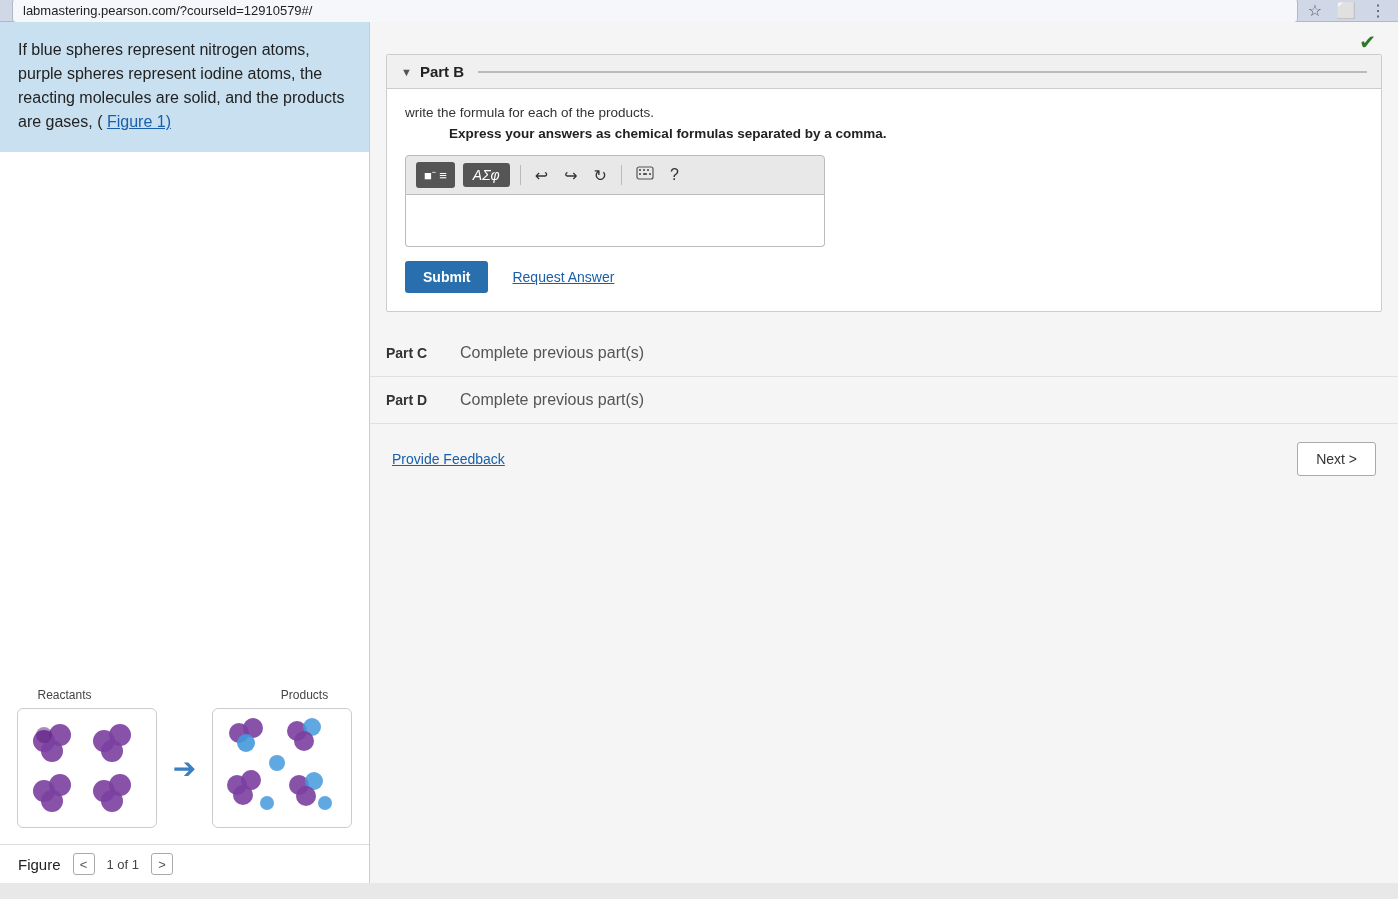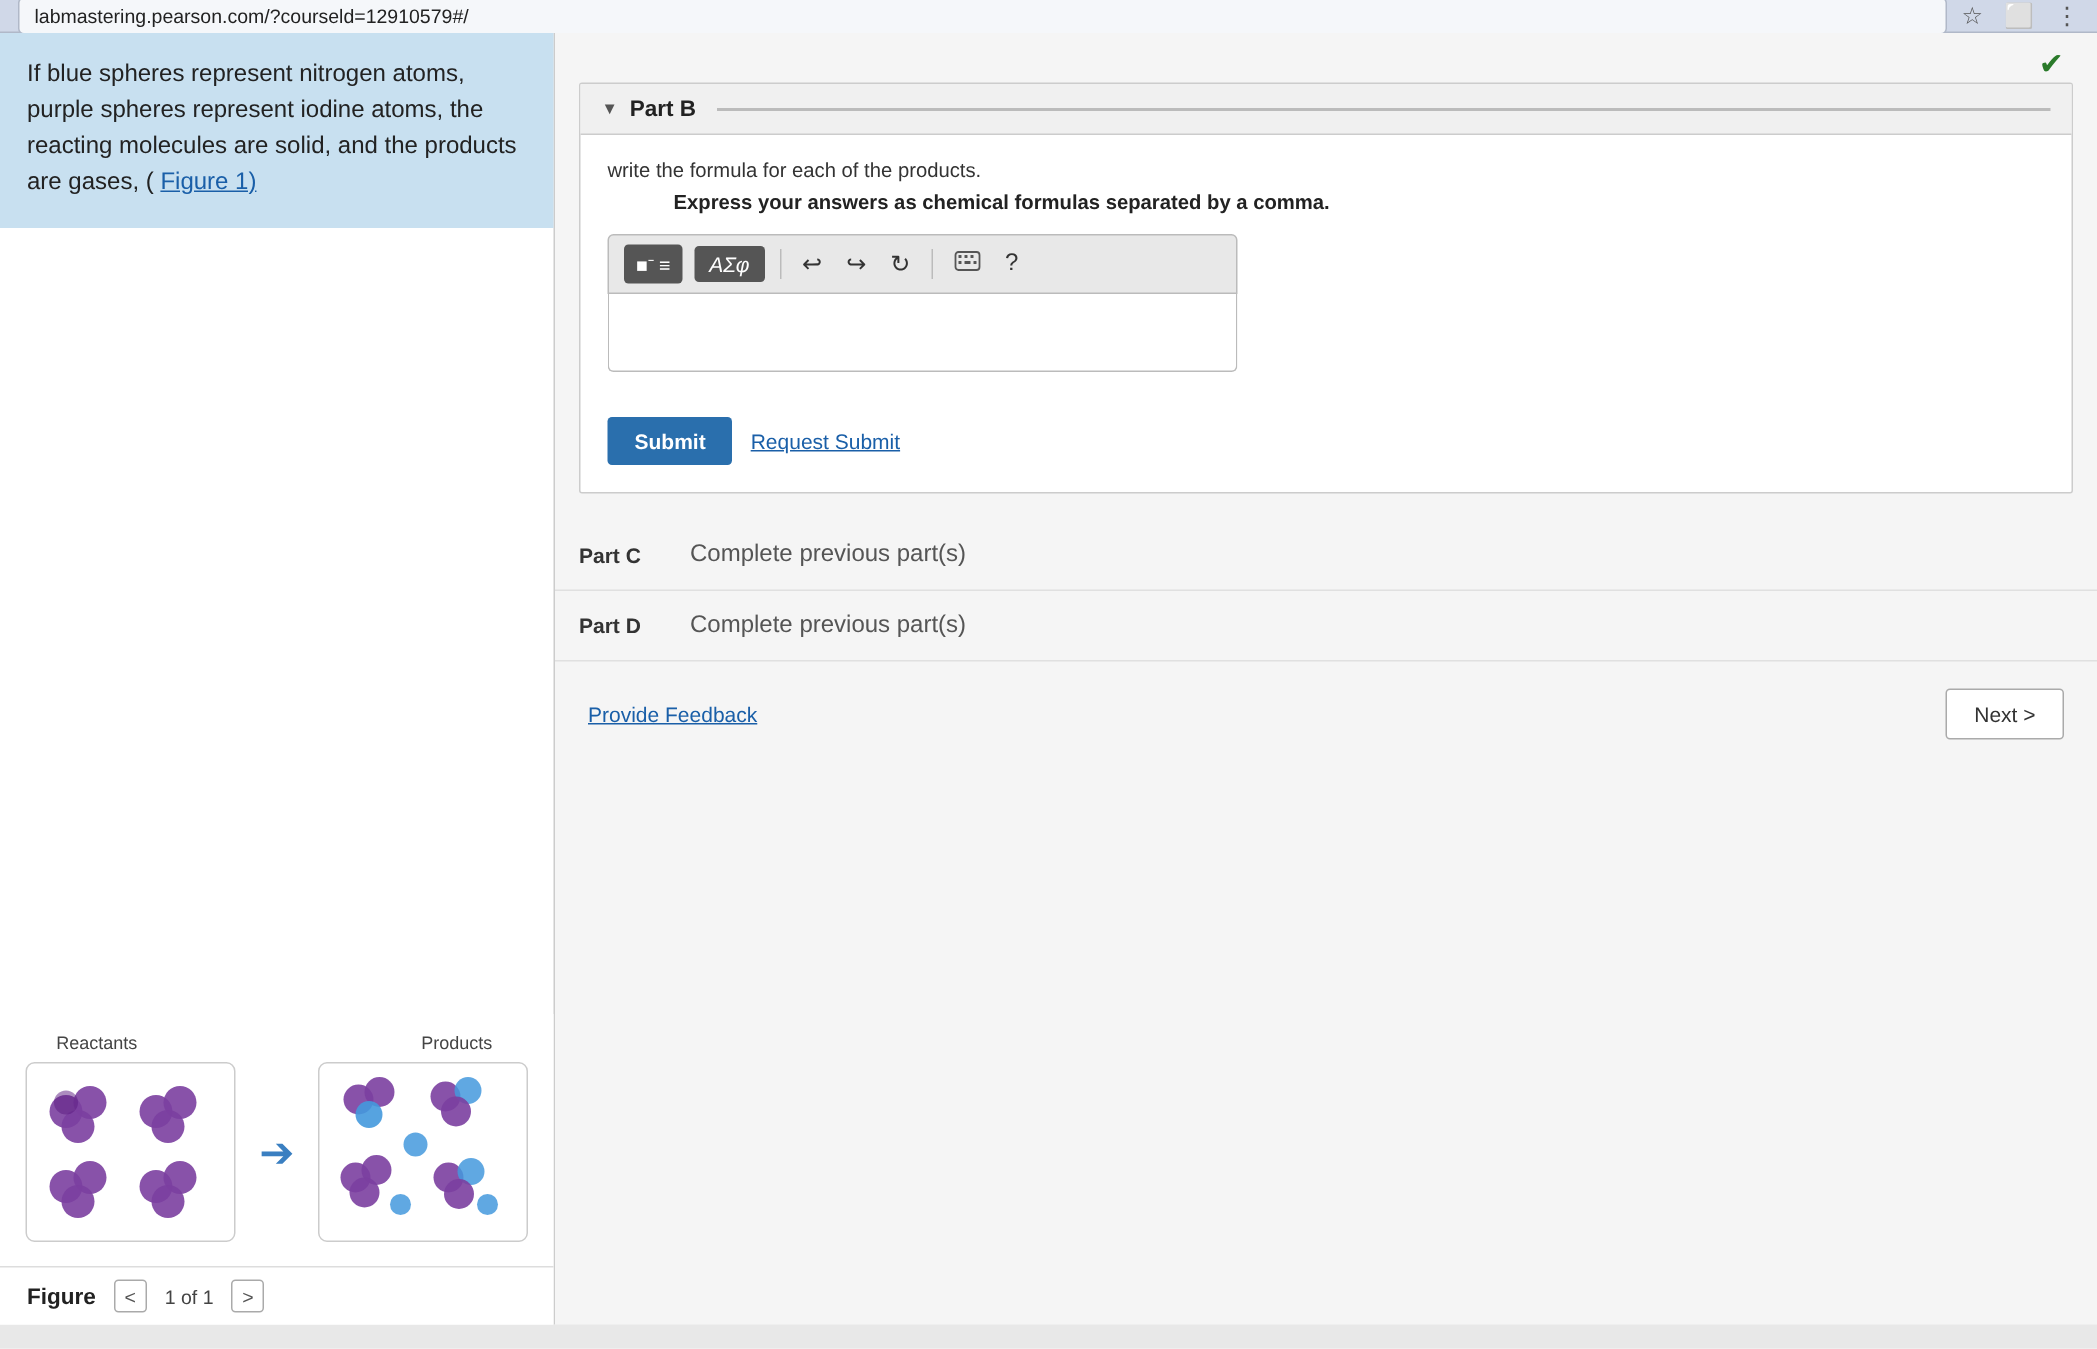--- a/index.html
+++ b/index.html
@@ -84,21 +84,21 @@
       display: flex;
       align-items: center;
       gap: 12px;
       padding: 8px 18px;
       border-top: 1px solid #ddd;
       width: 100%;
       background: #fff;
     }
     .figure-label {
       font-size: 15px;
-      font-weight: bold;
+      font-weight: normal;
       color: #222;
     }
     .figure-nav-btn {
       background: none;
       border: 1px solid #aaa;
       border-radius: 3px;
       width: 22px;
       height: 22px;
       cursor: pointer;
       font-size: 13px;
@@ -282,24 +282,24 @@
       height: 100%;
       border: none;
       outline: none;
       font-size: 13px;
       color: #333;
       background: transparent;
       resize: none;
     }
 
     .actions-row {
-      margin-top: 30px;
-      display: flex;
-      align-items: center;
-      gap: 12px;
+      margin-top: 14px;
+      display: flex;
+      align-items: center;
+      gap: 24px;
     }
     .submit-btn {
       background: #2a6fad;
       color: #fff;
       border: none;
       border-radius: 3px;
       padding: 8px 18px;
       font-size: 14px;
       cursor: pointer;
       font-weight: bold;
@@ -493,21 +493,21 @@
           </button>
           <button class="toolbar-icon-btn">?</button>
         </div>
 
         <div class="formula-input-area">
           <textarea class="formula-input" rows="2" style=""></textarea>
         </div>
 
         <div class="actions-row">
           <button class="submit-btn">Submit</button>
-          <button class="request-answer-link">Request Submit</button>
+          <button class="request-answer-link">Request Answer</button>
         </div>
       </div>
     </div>
 
     <div class="part-simple-row">
       <span class="part-simple-label">Part C</span>
       <span class="part-simple-status">Complete previous part(s)</span>
     </div>
 
     <div class="part-simple-row">

